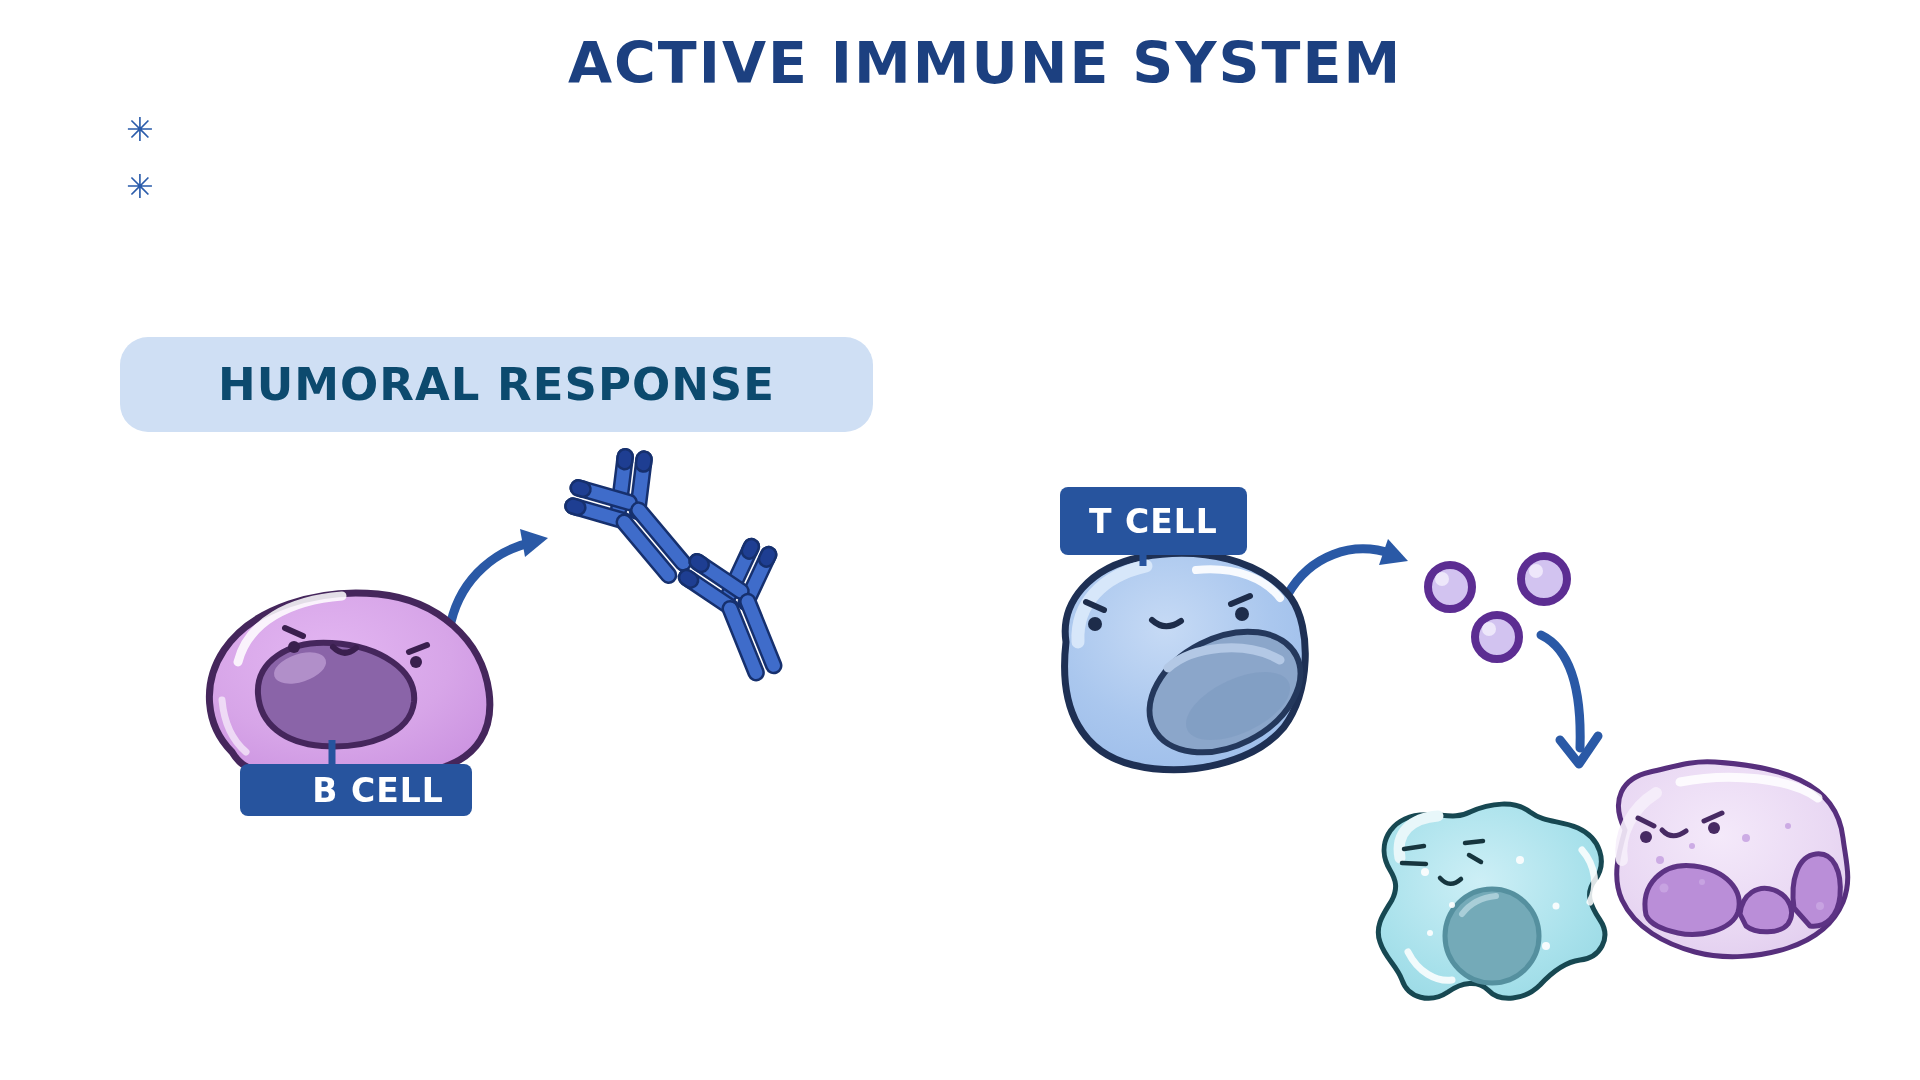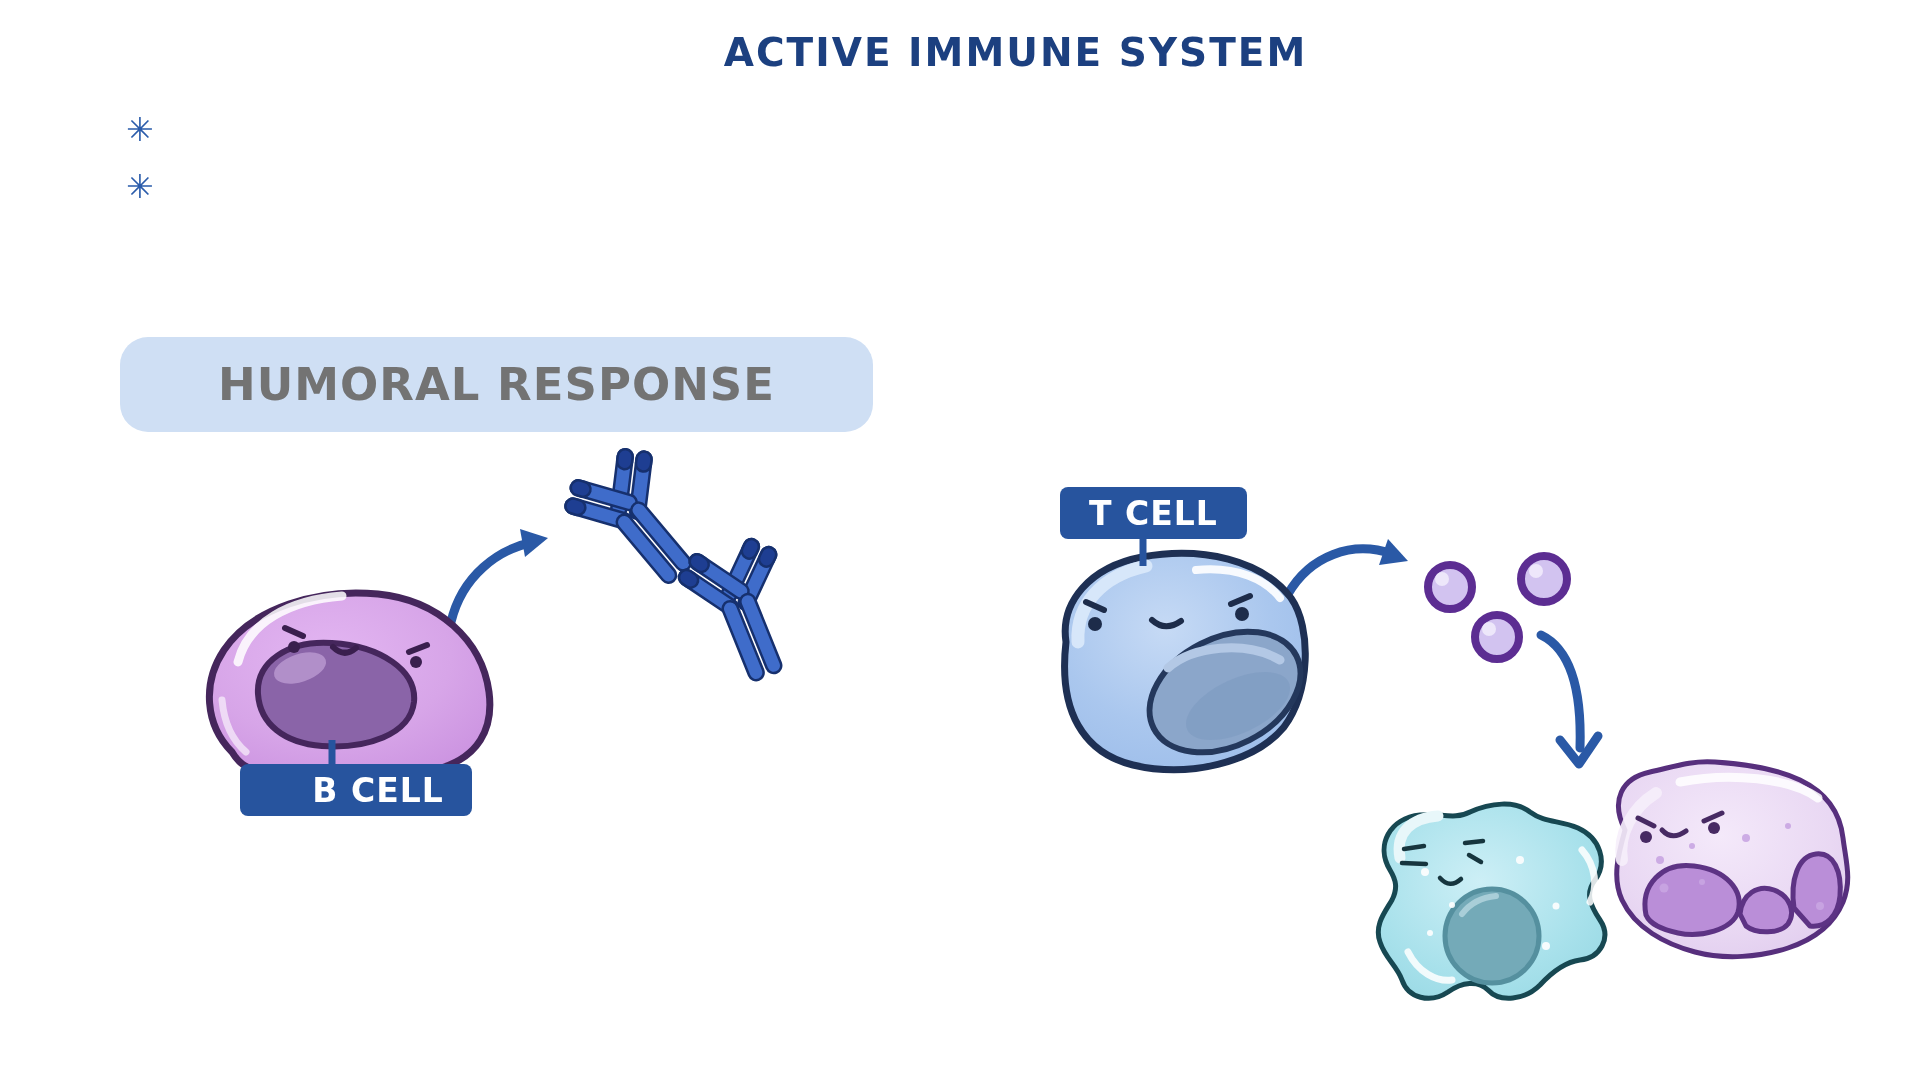--- a/index.html
+++ b/index.html
@@ -4,39 +4,39 @@
 <style>
   html,body{margin:0;padding:0;background:#ffffff;}
   .canvas{
     position:relative;width:1920px;height:1080px;background:#ffffff;overflow:hidden;
     font-family:"DejaVu Sans","Liberation Sans",sans-serif;
   }
   .art{position:absolute;left:0;top:0;z-index:1;}
   .txt-layer{position:absolute;left:0;top:0;width:100%;height:100%;z-index:2;pointer-events:none;}
   .page-title{
     position:absolute;top:30px;left:50%;transform:translateX(-47%);
-    font-size:39px;font-weight:bold;letter-spacing:2px;color:#1c4080;white-space:nowrap;margin-left:38px;
+    font-size:57px;font-weight:bold;letter-spacing:2px;color:#1c4080;white-space:nowrap;
   }
   .bullets{position:absolute;left:126px;top:112px;color:#2b5cab;font-weight:bold;font-size:39px;letter-spacing:0.5px;}
   .bullet{display:flex;align-items:baseline;gap:18px;height:57px;white-space:nowrap;}
   .bullet .marker{font-size:33px;position:relative;top:-2px;}
   .pill{
     position:absolute;background:#cfdff4;border-radius:28px;
     display:flex;align-items:center;justify-content:center;
-    color:#737373;font-weight:bold;font-size:45px;letter-spacing:1px;white-space:nowrap;
+    color:#0c4a6e;font-weight:bold;font-size:45px;letter-spacing:1px;white-space:nowrap;
   }
   .pill-humoral{left:120px;top:337px;width:753px;height:95px;}
   .pill-cm{left:978px;top:337px;width:849px;height:95px;}
   .cell-label{
     position:absolute;background:#27549e;border-radius:8px;
     display:flex;align-items:center;justify-content:center;
     color:#ffffff;font-weight:bold;font-size:33px;letter-spacing:1px;white-space:nowrap;
   }
   .label-b{left:240px;top:764px;width:188px;height:52px;padding-left:44px;}
-  .label-t{left:1060px;top:487px;width:187px;height:52px;}
+  .label-t{left:1060px;top:487px;width:187px;height:68px;}
 </style>
 </head>
 <body>
 
 <div class="canvas">
 
   <svg class="art" width="1920" height="1080" viewBox="0 0 1920 1080">
     <defs>
       <radialGradient id="gradB" cx="42%" cy="35%" r="80%">
         <stop offset="0%" stop-color="#e3b6f2"></stop>

